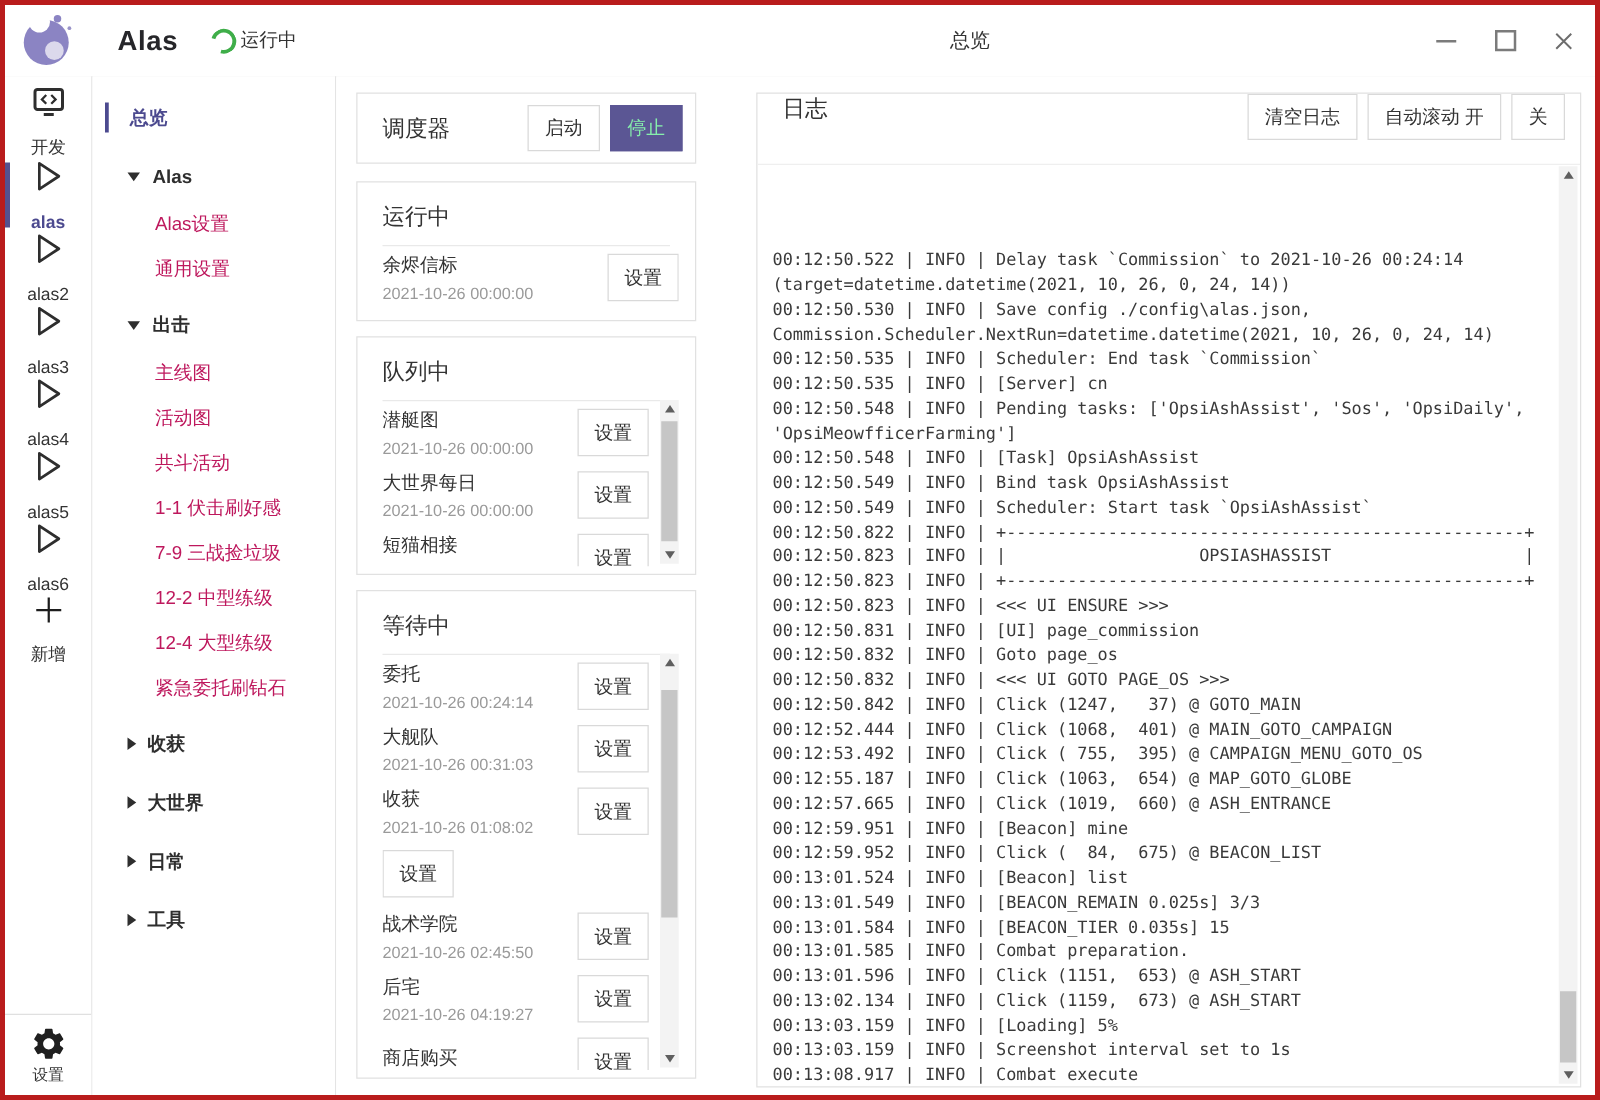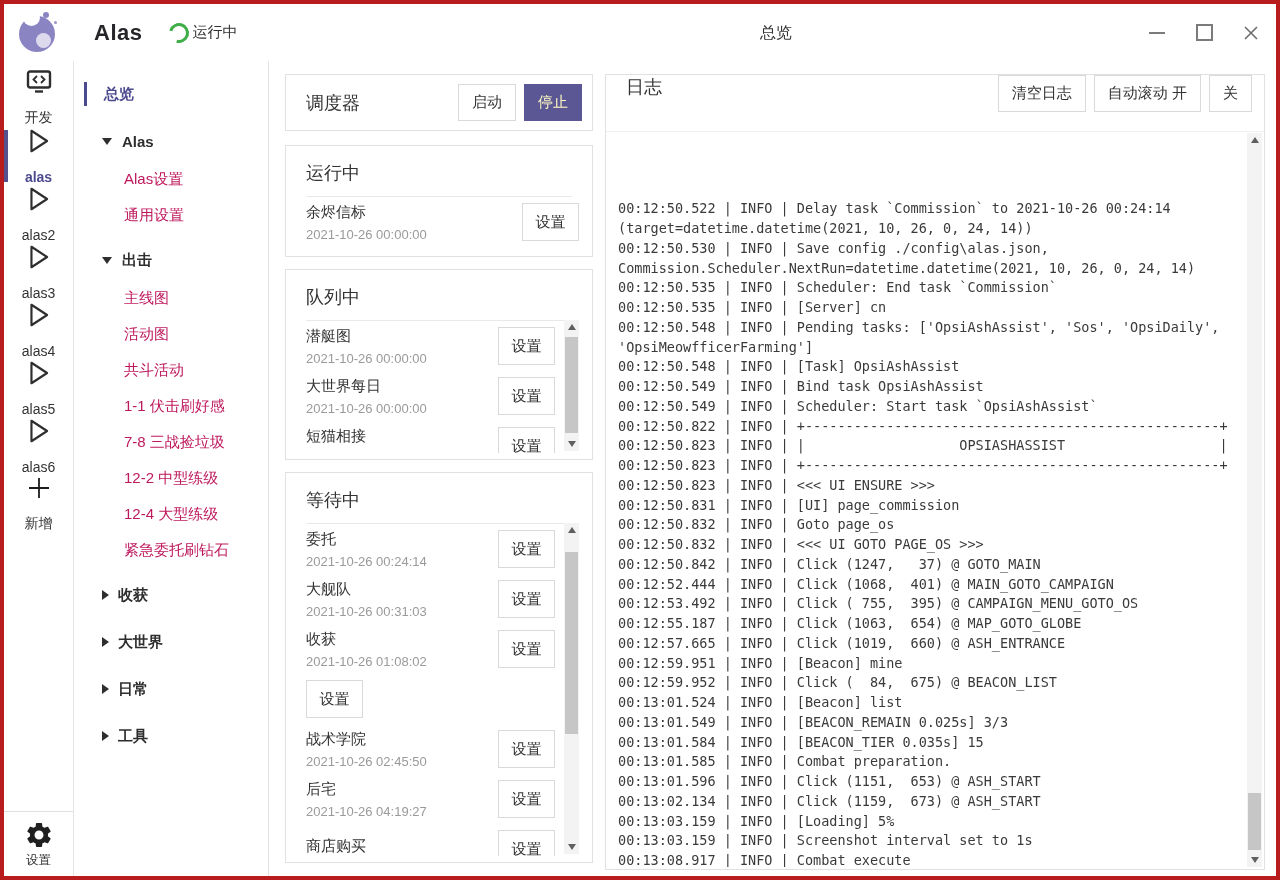--- a/index.html
+++ b/index.html
@@ -40,23 +40,23 @@
   .menu-item.t-group{height:40px;padding-left:28px;margin-top:7px;font-weight:700;color:#2e2e2e;}
   .menu-item.t-sub{height:36px;padding-left:50px;font-weight:400;}
   .chev{display:none;width:0;height:0;margin-right:10px;}
   .t-group .chev{display:inline-block;border-left:5px solid transparent;border-right:5px solid transparent;border-top:7px solid #2e2e2e;}
   .t-group.collapsed .chev{border-top:5px solid transparent;border-bottom:5px solid transparent;border-left:7px solid #2e2e2e;border-right:0;margin-right:9px;}
   
   .main{position:absolute;top:57px;left:265px;right:0;bottom:0;background:#fff;overflow:hidden;}
   .card{background:#fff;border:1px solid #e1e1e1;box-sizing:border-box;}
   .card-title{font-size:18px;color:#333;}
   .btn{height:37px;border:1px solid #d9d9d9;background:#fff;color:#333;font-size:15px;padding:0 13px;font-family:inherit;cursor:pointer;}
-  .btn-stop{background:#5b5694;border-color:#5b5694;color:#fef9c3;}
-  
-  .col-sched{position:absolute;left:16px;top:13px;width:308px;}
+  .btn-stop{background:#5b5694;border-color:#5b5694;color:#86efac;}
+  
+  .col-sched{position:absolute;left:16px;top:13px;width:272px;}
   .sched-head{height:57px;display:flex;align-items:center;padding:0 10px 0 20px;margin-bottom:14px;}
   .sched-head .card-title{flex:1;}
   .sched-head .btn + .btn{margin-left:8px;}
   .sec{padding:0 13px 0 20px;margin-bottom:12px;position:relative;}
   .sec-title{font-size:18px;padding:15px 0 11px 0;border-bottom:1px solid #e9e9e9;margin-right:7px;}
   .sec-running{height:112px;}
   .sec-queue{height:191px;}
   .sec-waiting{height:391px;}
   .tasklist{overflow:hidden;}
   .sec-queue .tasklist{height:132px;padding-right:24px;}
@@ -229,21 +229,21 @@
       <div class="menu-item t-sub">
 
         <span class="mlabel">共斗活动</span>
       </div>
       <div class="menu-item t-sub">
 
         <span class="mlabel">1-1 伏击刷好感</span>
       </div>
       <div class="menu-item t-sub">
 
-        <span class="mlabel">7-8 三战捡垃圾</span>
+        <span class="mlabel">7-9 三战捡垃圾</span>
       </div>
       <div class="menu-item t-sub">
 
         <span class="mlabel">12-2 中型练级</span>
       </div>
       <div class="menu-item t-sub">
 
         <span class="mlabel">12-4 大型练级</span>
       </div>
       <div class="menu-item t-sub">

